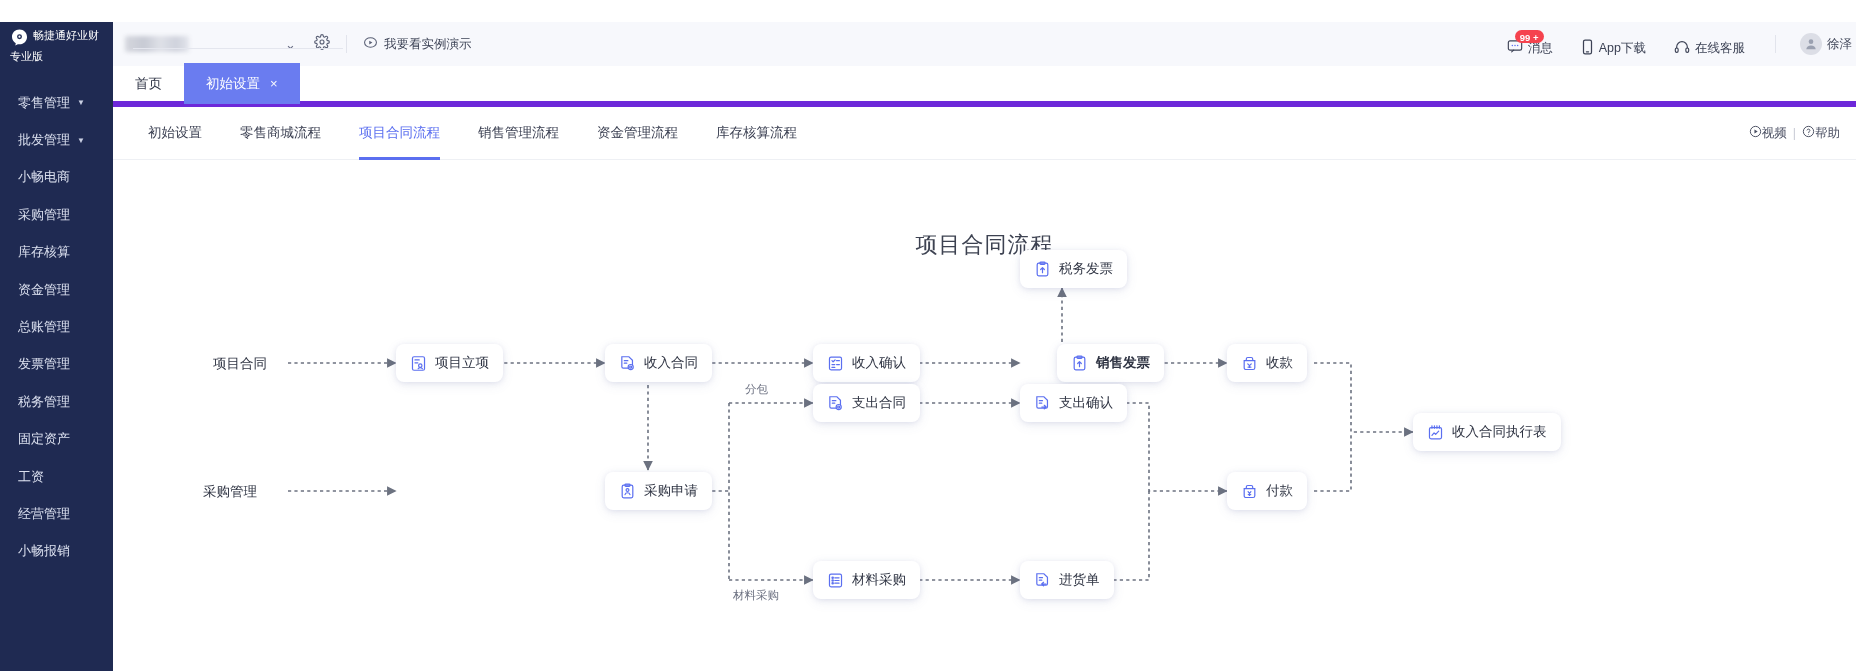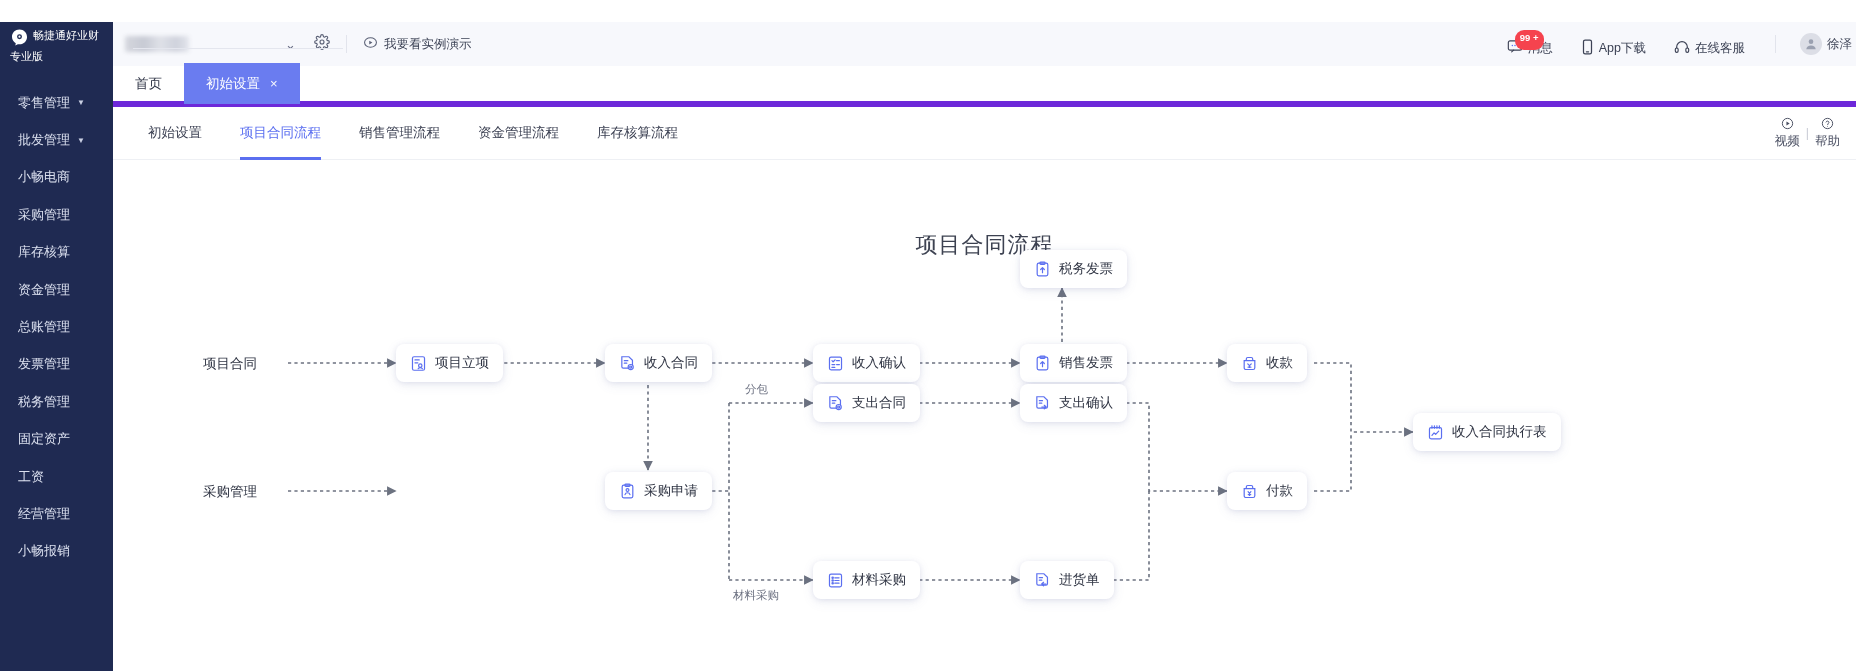--- a/index.html
+++ b/index.html
@@ -48,21 +48,21 @@
     position:absolute; left:133px; top:48px; width:210px; height:1px; background:#e4e6ee;
   }
   .chev-down { margin-left:96px; color:#6b7087; font-size:13px; cursor:pointer; }
   .gear { margin-left:18px; cursor:pointer; }
   .hdr-div { width:1px; height:18px; background:#e2e4ec; margin:0 16px; }
   .demo-link { display:flex; align-items:center; gap:6px; font-size:12.5px; color:#3c4255; cursor:pointer; }
   .hdr-right { margin-left:auto; display:flex; align-items:center; padding-right:4px; gap:0; }
   .hdr-btn { display:flex; align-items:center; gap:5px; font-size:12.5px; color:#3c4255; cursor:pointer; padding:0 14px; position:relative;margin-top:8px; }
   .badge {
     position:absolute; left:22px; top:-9px; background:#f5434e; color:#fff;
-    font-size:9.5px; line-height:1; padding:3px 5px 7px 5px; border-radius:9px; font-weight:bold;
+    font-size:9.5px; line-height:1; padding:3px 5px 0 5px; border-radius:9px; font-weight:bold;
     white-space:nowrap;
   }
   .avatar {
     width:22px; height:22px; border-radius:50%; background:#dcdee6;
     display:flex; align-items:center; justify-content:center; margin-left:8px; margin-right:5px;
   }
   .user-name { font-size:12.5px; color:#3c4255; }
 
   
   .tabbar {
@@ -83,21 +83,21 @@
   .subtab {
     position:relative; height:53px; display:flex; align-items:center;
     padding:0 19px; font-size:13.5px; color:#3a3f51; cursor:pointer; white-space:nowrap;
   }
   .subtab:first-child { margin-left:16px; }
   .subtab.active { color:#5b6ff0; }
   .subtab.active::after {
     content:""; position:absolute; left:19px; right:19px; bottom:0; height:2.5px; background:#5b6ff0;
   }
   .subtabs-right { margin-left:auto; display:flex; align-items:center; padding-right:10px; gap:0; font-size:12.5px; color:#4a4f62; }
-  .sr-link { display:flex; align-items:center; cursor:pointer; padding:0 6px;flex-direction:column; }
+  .sr-link { display:flex; cursor:pointer; padding:0 6px; }
   .sr-sep { color:#c9ccd6; }
 
   
   .canvas { position:absolute; left:113px; top:160px; width:1743px; height:511px; background:#ffffff; overflow:hidden; }
   .flow-title {
     position:absolute; left:0; top:70px; width:100%; text-align:center;
     font-size:22px; color:#3d4251; letter-spacing:1px;
   }
   svg.wires { position:absolute; left:0; top:0; width:1743px; height:511px; }
 
@@ -251,20 +251,23 @@
     <div class="tab active">
       <span>初始设置</span>
       <span class="x">×</span>
     </div>
   </div>
 
   <div class="subtabs">
     <div class="subtab">
       <span>初始设置</span>
       </div>
+    <div class="subtab">
+      <span>零售商城流程</span>
+      </div>
     <div class="subtab active">
       <span>项目合同流程</span>
       </div>
     <div class="subtab">
       <span>销售管理流程</span>
       </div>
     <div class="subtab">
       <span>资金管理流程</span>
       </div>
     <div class="subtab">
@@ -333,21 +336,21 @@
         <line x1="787" y1="420" x2="907" y2="420" marker-end="url(#ah)"></line>
 
         <path d="M994 243 L1036 243 L1036 331 L1114 331" marker-end="url(#ah)"></path>
         <path d="M994 420 L1036 420 L1036 331"></path>
 
         <path d="M1201 203 L1238 203 L1238 272 L1300 272" marker-end="url(#ah)"></path>
         <path d="M1201 331 L1238 331 L1238 272"></path>
       </g>
     </svg>
 
-    <div class="rowlabel" style="left:90px; top:195px;">项目合同</div>
+    <div class="rowlabel" style="left:100px; top:195px;">项目合同</div>
     <div class="rowlabel" style="left:90px; top:323px;">采购管理</div>
 
     <div class="edgelabel" style="left:632px; top:222px;">分包</div>
     <div class="edgelabel" style="left:620px; top:428px;">材料采购</div>
 
     <div class="node" style="left:283px; top:184px;">
       <span class="ico">
         <svg viewBox="0 0 24 24" fill="none" stroke="#5b6ff0" stroke-width="1.7">
           <rect x="3.5" y="2.5" width="17" height="19" rx="2.2"></rect>
           <line x1="7" y1="7" x2="13" y2="7" stroke-linecap="round"></line>
@@ -379,21 +382,21 @@
           <path d="M7 8l1.6 1.6L11.4 7" stroke-linecap="round" stroke-linejoin="round"></path>
           <line x1="13.5" y1="8" x2="17.5" y2="8" stroke-linecap="round"></line>
           <line x1="7" y1="13.5" x2="11" y2="13.5" stroke-linecap="round"></line>
           <line x1="13.5" y1="13.5" x2="17.5" y2="13.5" stroke-linecap="round"></line>
           <line x1="7" y1="17.5" x2="11" y2="17.5" stroke-linecap="round"></line>
         </svg>
       </span>
       <span>收入确认</span>
     </div>
 
-    <div class="node" style="left:907px; top:184px;">
+    <div class="node" style="left:944px; top:184px;font-weight:bold;">
       <span class="ico">
         <svg viewBox="0 0 24 24" fill="none" stroke="#5b6ff0" stroke-width="1.7">
           <rect x="4.5" y="3" width="15" height="18" rx="2.2"></rect>
           <rect x="8.5" y="1.5" width="7" height="3.2" rx="1.1"></rect>
           <path d="M12 16.5V9.5M9.4 12L12 9.3l2.6 2.7" stroke-linecap="round" stroke-linejoin="round"></path>
         </svg>
       </span>
       <span>销售发票</span>
     </div>
 

